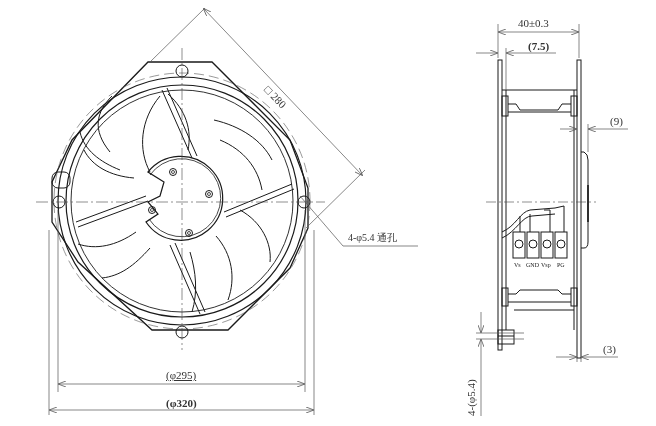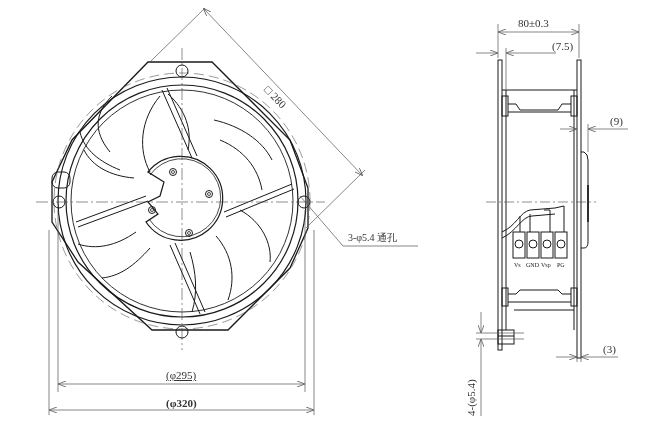--- a/index.html
+++ b/index.html
@@ -168,24 +168,24 @@
     <line x1="476" y1="333" x2="524" y2="333"></line>
     <line x1="476" y1="339" x2="524" y2="339"></line>
     <line x1="481" y1="312" x2="481" y2="332" marker-end="url(#arr)"></line>
     <line x1="481" y1="340" x2="481" y2="416" marker-start="url(#arrS)"></line>
   </g>
 </svg>
 
 <div class="dim-text" style="left:270px; top:84px; transform: rotate(46deg); transform-origin: left top;">□ 280</div>
 <div class="dim-text" style="left:166px; top:370px;text-decoration:underline;">(φ295)</div>
 <div class="dim-text" style="left:166px; top:398px;font-weight:bold;">(φ320)</div>
-<div class="dim-text" style="left:348px; top:233px; font-size:10px;">3-φ5.4 通孔</div>
+<div class="dim-text" style="left:348px; top:233px; font-size:10px;">4-φ5.4 通孔</div>
 
-<div class="dim-text" style="left:518px; top:18px;">80±0.3</div>
-<div class="dim-text" style="left:552px; top:41px;">(7.5)</div>
+<div class="dim-text" style="left:518px; top:18px;">40±0.3</div>
+<div class="dim-text" style="left:528px; top:41px;font-weight:bold;">(7.5)</div>
 <div class="dim-text" style="left:610px; top:116px;">(9)</div>
 <div class="dim-text" style="left:603px; top:344px;">(3)</div>
 <div class="dim-text" style="left:466px; top:416px; transform: rotate(-90deg); transform-origin: left top;">4-(φ5.4)</div>
 
 <div class="lbl-small" style="left:514px; top:262px;">Vs</div>
 <div class="lbl-small" style="left:526px; top:262px;">GND</div>
 <div class="lbl-small" style="left:541px; top:262px;">Vsp</div>
 <div class="lbl-small" style="left:557px; top:262px;">PG</div>
 
 </body></html>

